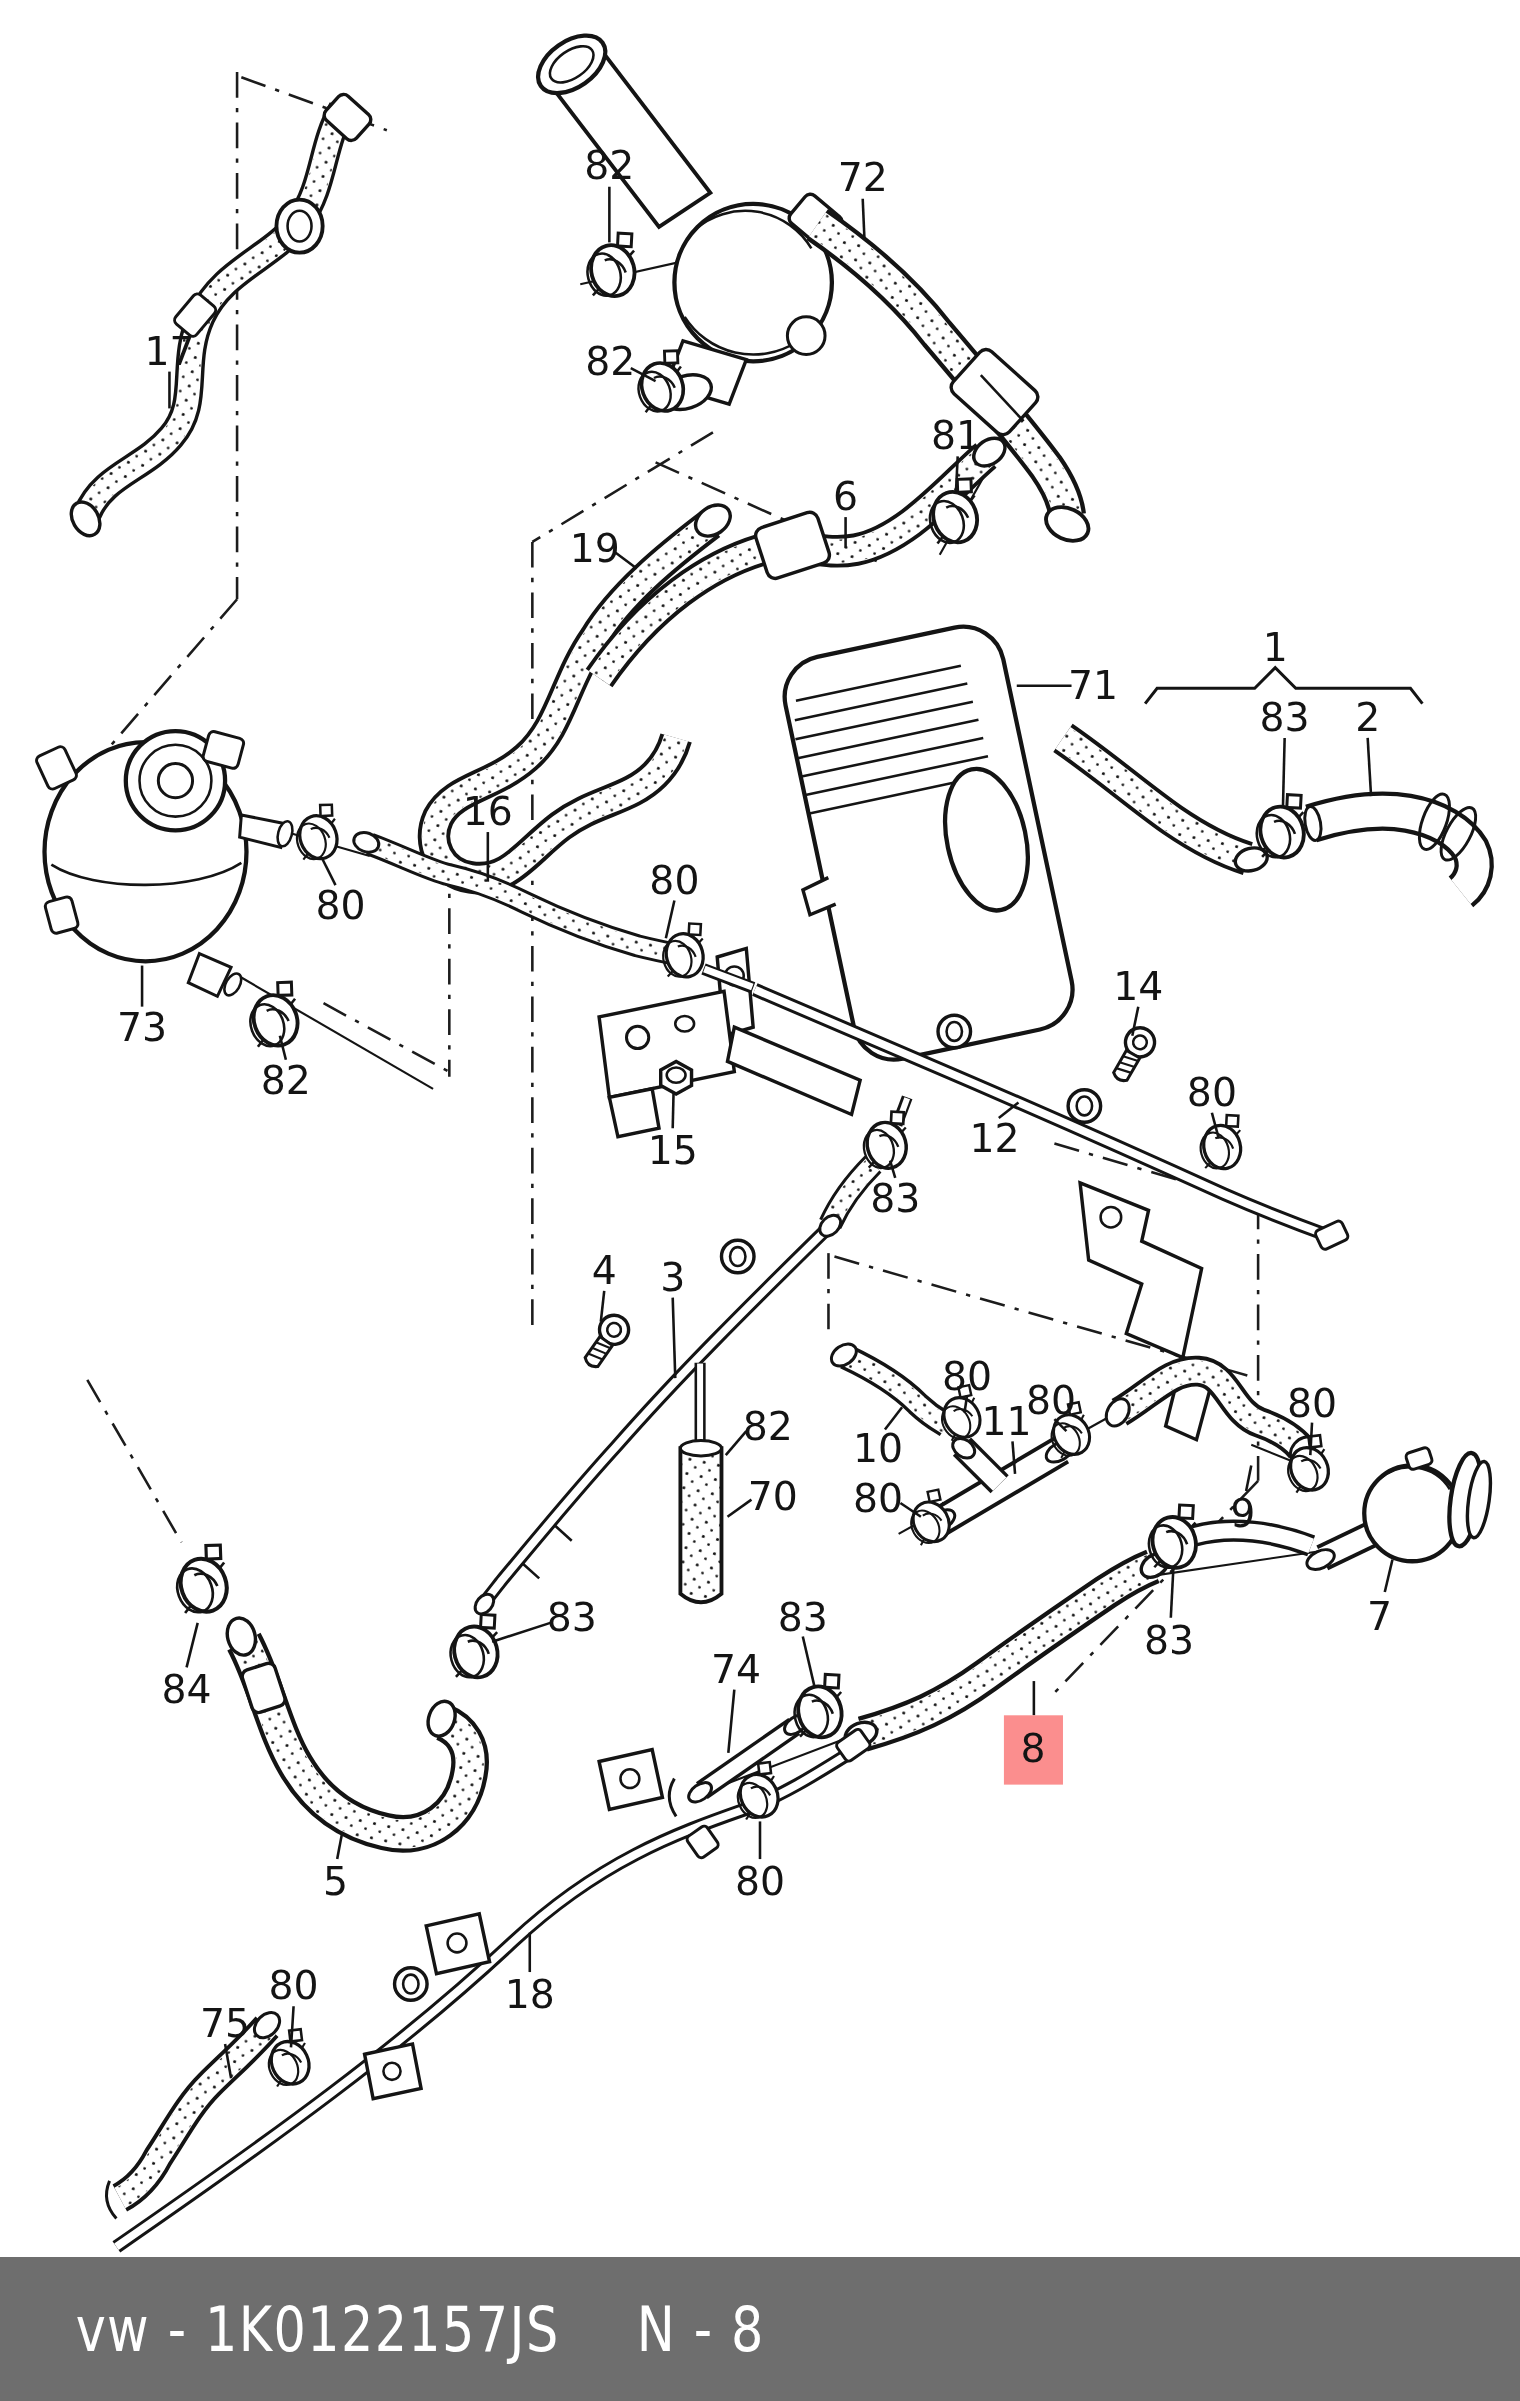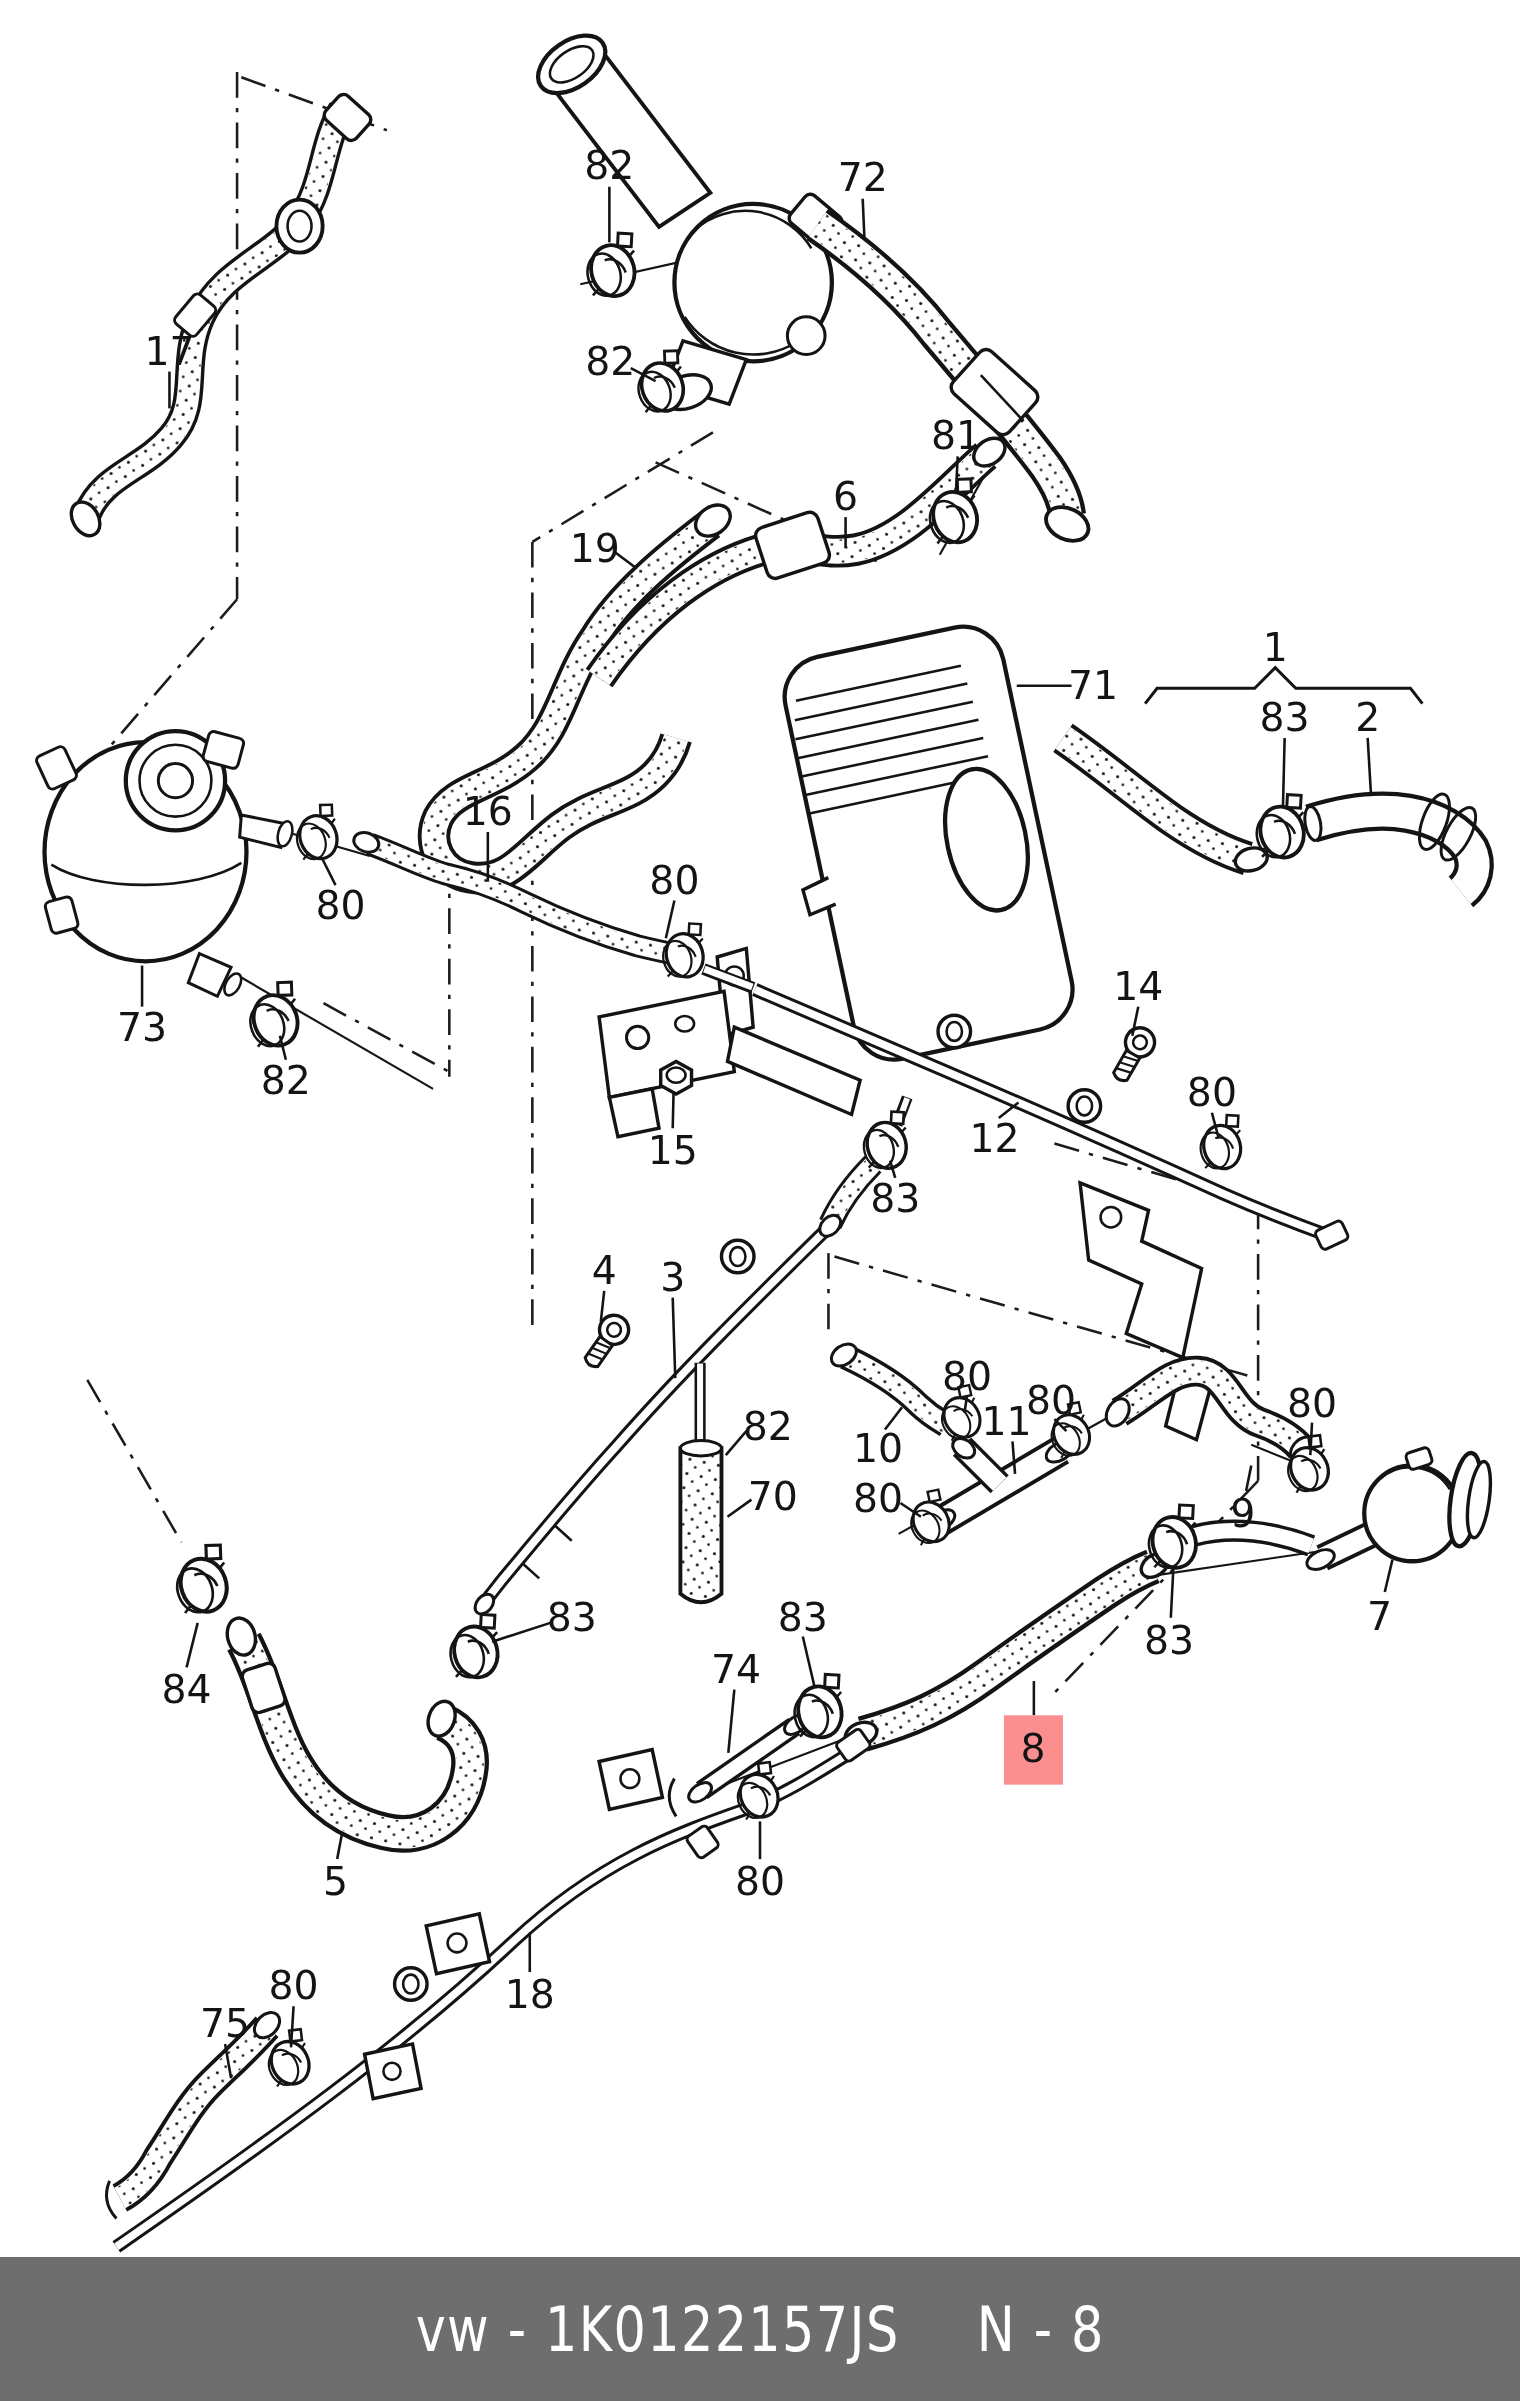--- a/index.html
+++ b/index.html
@@ -1,21 +1,21 @@
 <!DOCTYPE html>
 <html style="font-size:13.7px"><head>
 <meta charset="utf-8">
 <style>
   html,body{margin:0;padding:0;background:#ffffff;}
   body{width:1520px;height:2401px;position:relative;font-family:"DejaVu Sans",sans-serif;overflow:hidden;}
   #stage{position:absolute;left:0;top:0;width:1520px;height:2401px;}
   svg{display:block;}
   .callout-text{font-family:"DejaVu Sans",sans-serif;font-size:46px;font-weight:500;fill:#141414;}
   #footer-bar{position:absolute;left:0;top:2257px;width:1520px;height:145px;
-    display:flex;align-items:center;justify-content:center;}
+    display:flex;align-items:center;justify-content:flex-start;}
   #footer-inner{display:flex;align-items:baseline;transform:scaleX(0.82);transform-origin:center;
     font-size:62px;letter-spacing:1.7px;white-space:pre;}
   #footer-right{margin-left:94px;}
 </style>
 </head>
 <body>
 
 <div id="stage">
 <svg id="art" viewBox="0 0 1776 2805" width="1520" height="2401">
   <defs>

